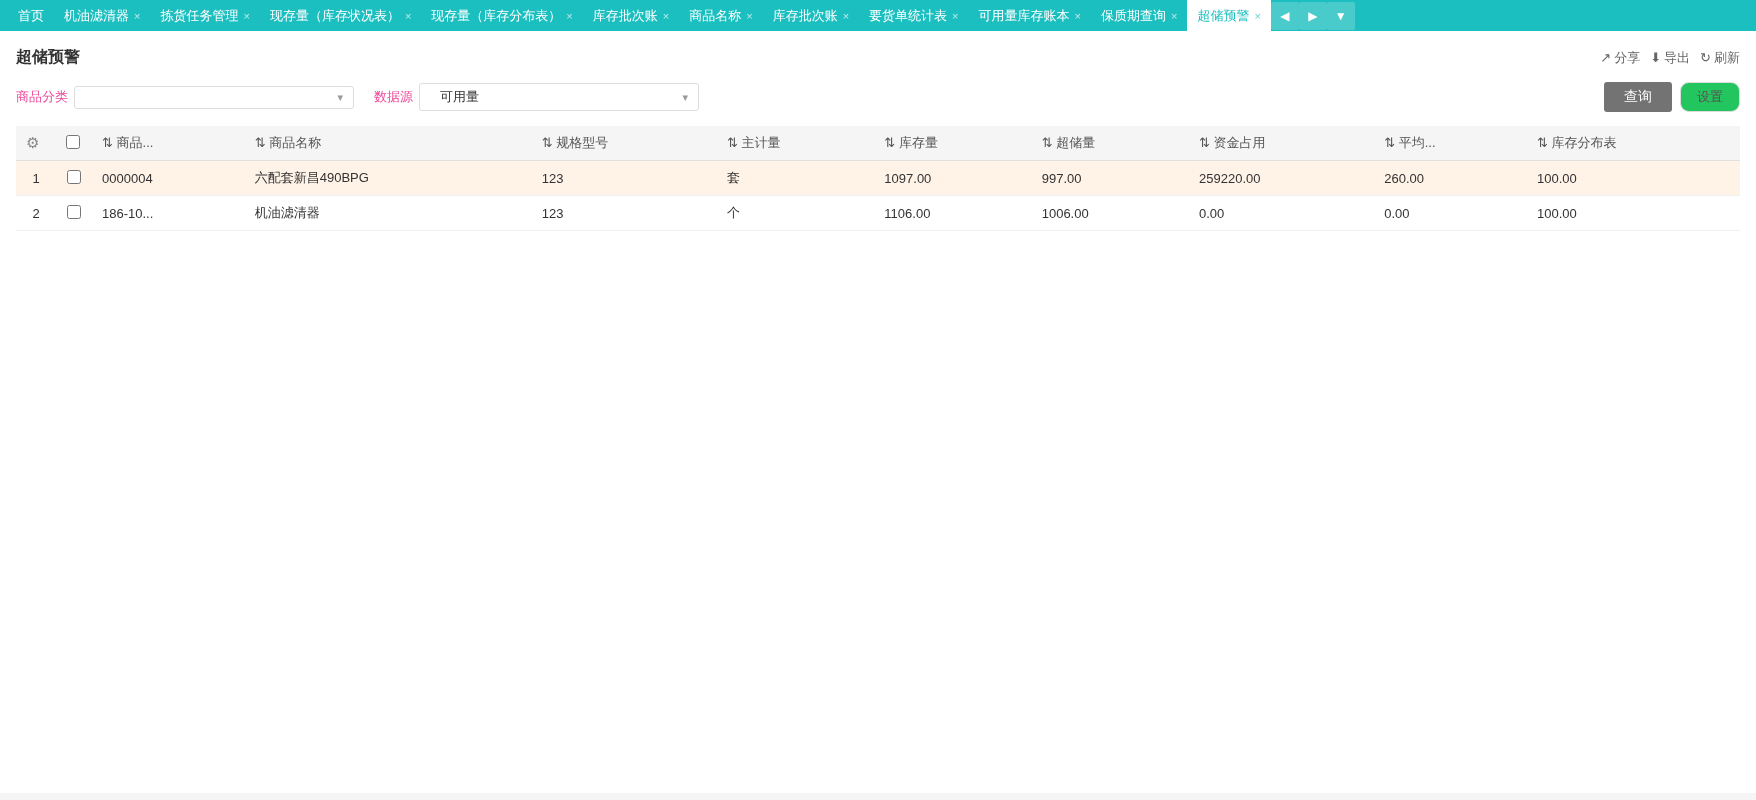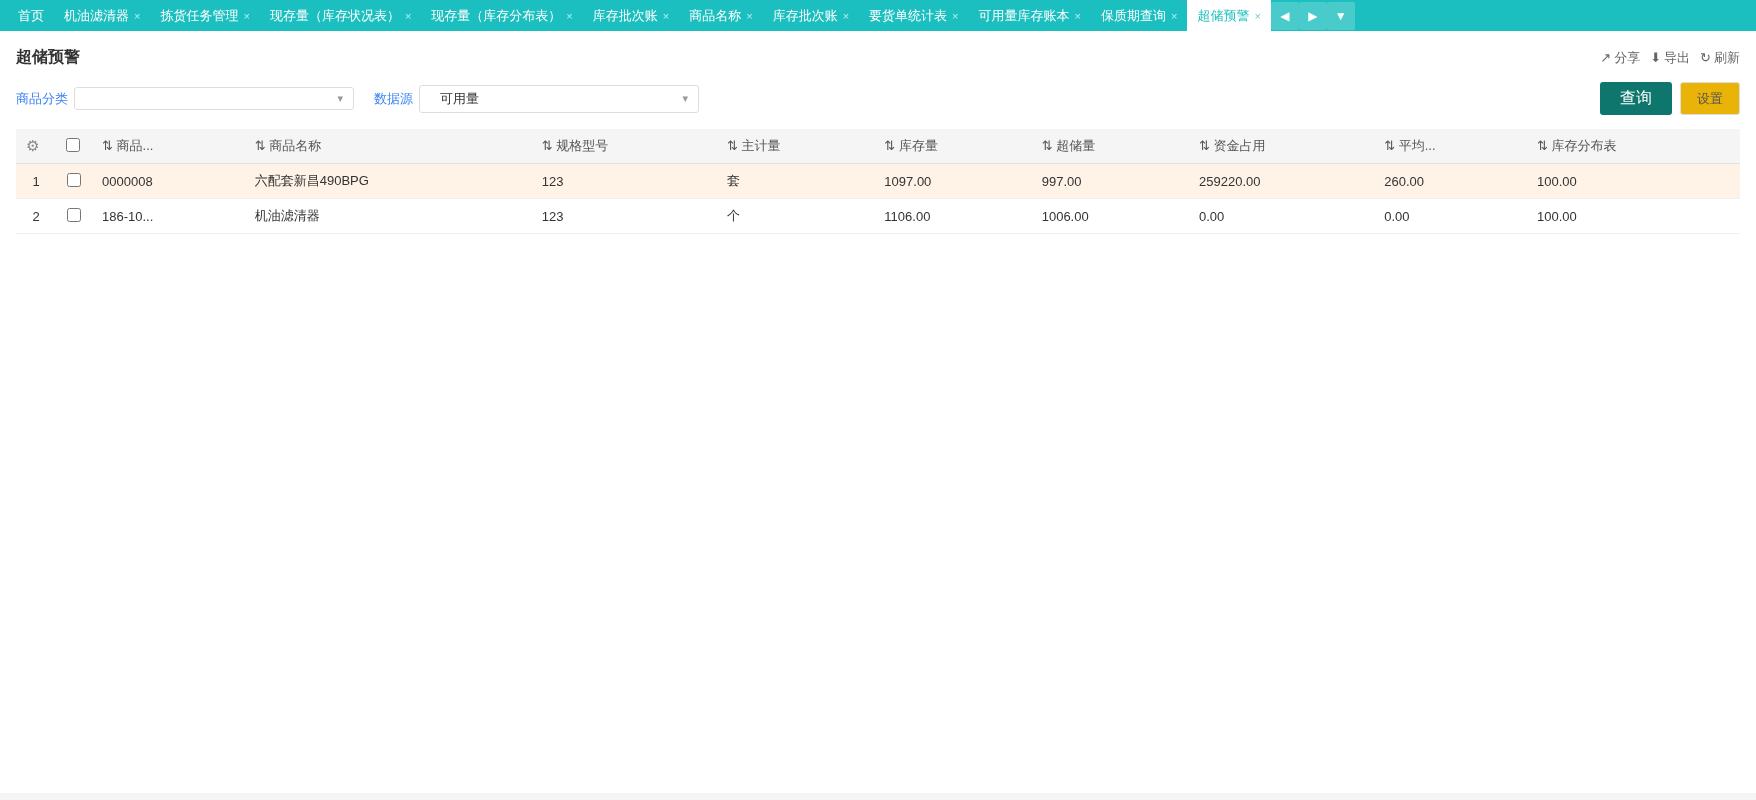--- a/index.html
+++ b/index.html
@@ -90,53 +90,53 @@
       margin-bottom: 14px;
       flex-wrap: wrap;
     }
     .filter-group {
       display: flex;
       align-items: center;
       gap: 6px;
     }
     .filter-label {
       font-size: 13px;
-      color: #3b82f6;
+      color: #ec4899;
       white-space: nowrap;
     }
     .filter-select {
       display: inline-flex;
       align-items: center;
       justify-content: space-between;
       border: 1px solid #ddd;
       border-radius: 3px;
       padding: 4px 10px;
       min-width: 200px;
       background: #fff;
       cursor: pointer;
       font-size: 13px;
       color: #333;
     }
     .filter-select .chevron { color: #999; font-size: 11px; }
 
     .btn-query {
-      background: #0f766e;
+      background: #737373;
       color: #fff;
       border: none;
       padding: 6px 20px;
       border-radius: 3px;
       cursor: pointer;
-      font-size: 16px;
+      font-size: 14px;
     }
     .btn-settings {
-      background: #eab308;
+      background: #22c55e;
       color: #555;
       border: 1px solid #ddd;
       padding: 5px 16px;
-      border-radius: 3px;
+      border-radius: 9px;
       cursor: pointer;
       font-size: 13px;
     }
 
     .filter-right-buttons {
       margin-left: auto;
       display: flex;
       gap: 8px;
     }
 
@@ -315,21 +315,21 @@
         </th>
       </tr>
     </thead>
     <tbody>
 
       <tr class="highlighted">
         <td class="col-index">1</td>
         <td class="col-checkbox">
           <input type="checkbox" style="">
         </td>
-        <td>0000008</td>
+        <td>0000004</td>
         <td>六配套新昌490BPG</td>
         <td>123</td>
         <td>套</td>
         <td>1097.00</td>
         <td>997.00</td>
         <td>259220.00</td>
         <td>260.00</td>
         <td>100.00</td>
       </tr>
 

